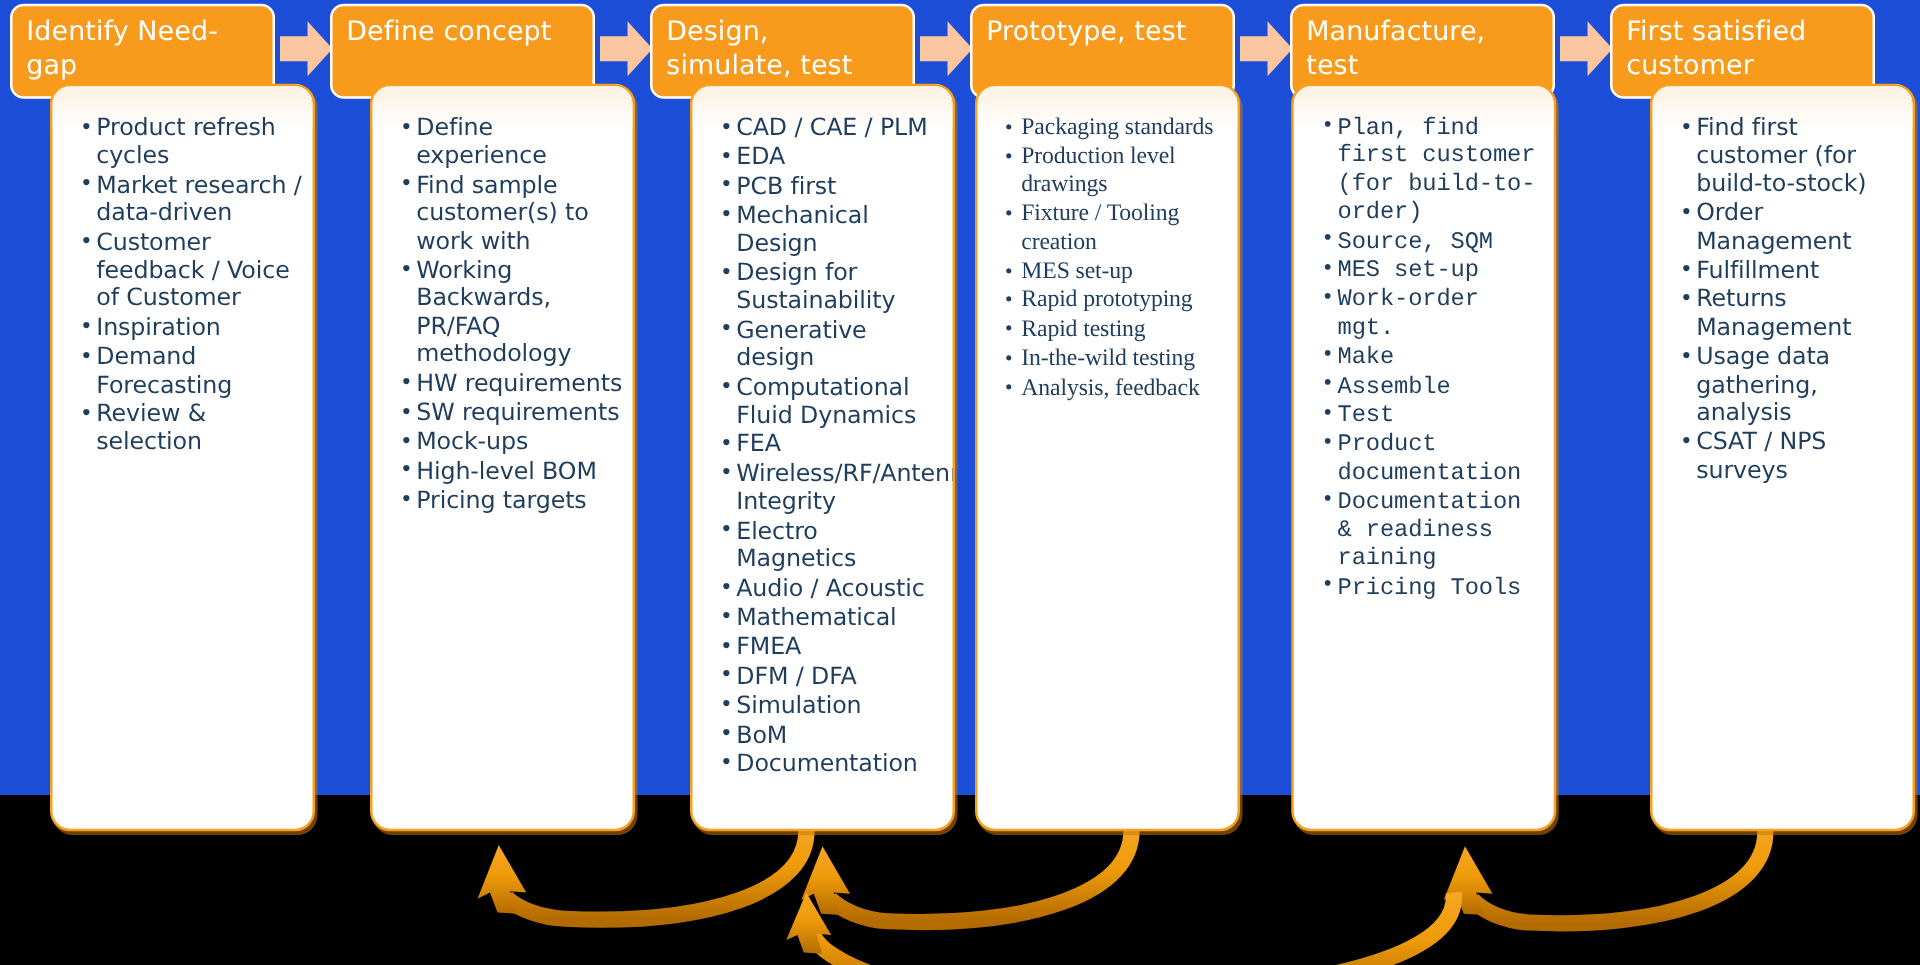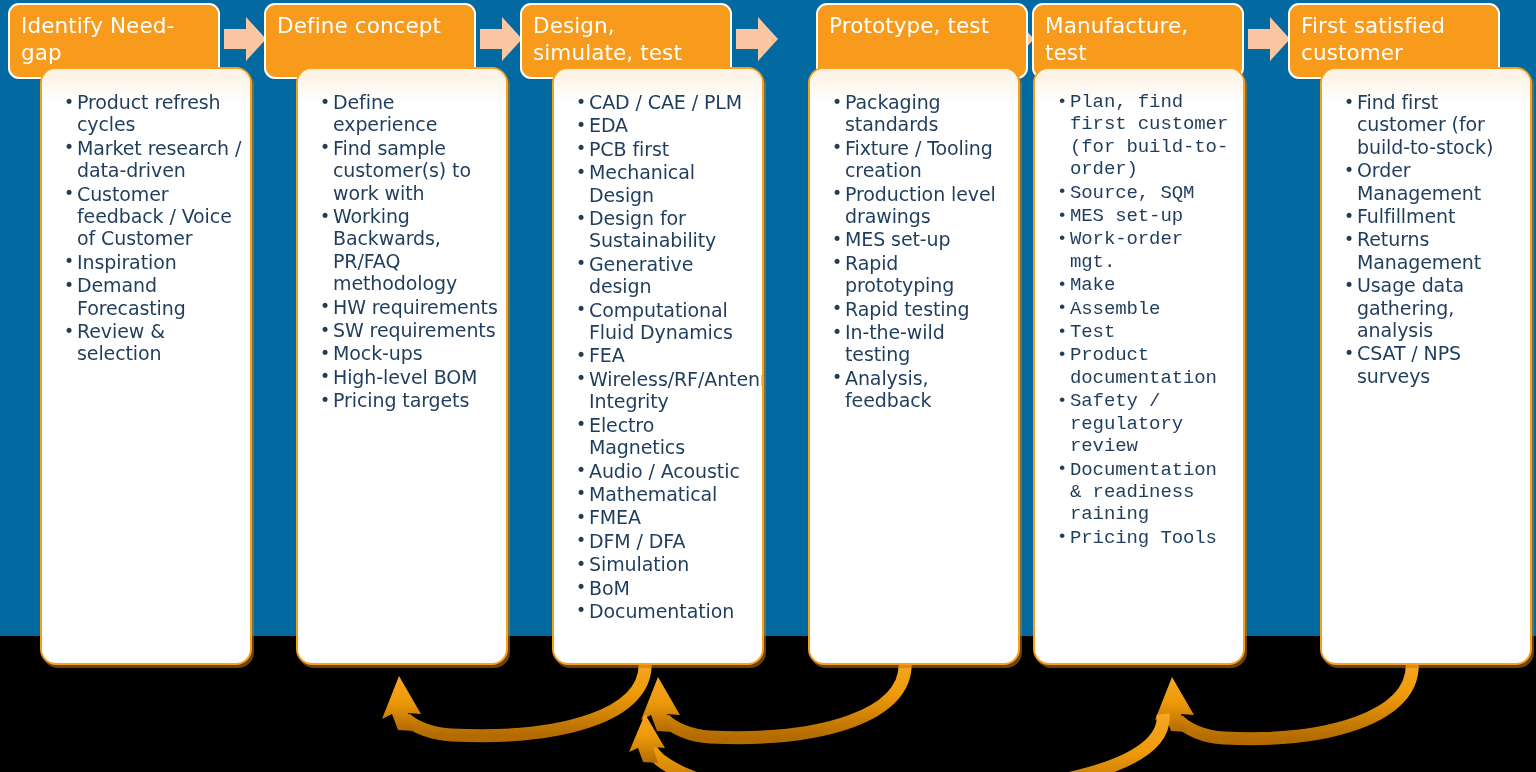--- a/index.html
+++ b/index.html
@@ -9,21 +9,21 @@
     height: 772px;
     background: #000000;
     overflow: hidden;
     font-family: "DejaVu Sans", "Liberation Sans", sans-serif;
   }
 
   #stage {
     position: relative;
     width: 1536px;
     height: 636px;
-    background: #0369a1;
+    background: #1d4ed8;
   }
 
   
   .chevron {
     position: absolute;
     top: 14px;
     width: 46px;
     height: 50px;
     z-index: 5;
   }
@@ -204,34 +204,34 @@
         <li>Audio / Acoustic</li>
         <li>Mathematical</li>
         <li>FMEA</li>
         <li>DFM / DFA</li>
         <li>Simulation</li>
         <li>BoM</li>
         <li>Documentation</li>
       </ul>
   </div>
 
-  <div class="phase-header" style="left:776px;margin-left:40px;">
+  <div class="phase-header" style="left:776px;">
     <span class="htxt">Prototype, test</span>
   </div>
   <div class="chevron" style="left:990px;">
     <svg viewBox="0 0 46 50">
         <path d="M2 15 L24 15 L24 3 L44 25 L24 47 L24 35 L2 35 Z" fill="#FBC6A2"></path>
       </svg>
   </div>
-  <div class="phase-card" style="left:808px;">
+  <div class="phase-card" style="left:780px;font-family:Liberation Serif, serif;">
     <div class="card-tint"></div>
     <ul class="bullets">
         <li>Packaging standards</li>
+        <li>Production level drawings</li>
         <li>Fixture / Tooling creation</li>
-        <li>Production level drawings</li>
         <li>MES set-up</li>
         <li>Rapid prototyping</li>
         <li>Rapid testing</li>
         <li>In-the-wild testing</li>
         <li>Analysis, feedback</li>
       </ul>
   </div>
 
   <div class="phase-header" style="left:1032px;">
     <span class="htxt">Manufacture, test</span>
@@ -245,21 +245,20 @@
     <div class="card-tint"></div>
     <ul class="bullets">
         <li>Plan, find first customer (for build-to-order)</li>
         <li>Source, SQM</li>
         <li>MES set-up</li>
         <li>Work-order mgt.</li>
         <li>Make</li>
         <li>Assemble</li>
         <li>Test</li>
         <li>Product documentation</li>
-        <li>Safety / regulatory review</li>
         <li>Documentation &amp; readiness raining</li>
         <li>Pricing Tools</li>
       </ul>
   </div>
 
   <div class="phase-header" style="left:1288px;">
     <span class="htxt">First satisfied customer</span>
   </div>
   <div class="phase-card" style="left:1320px;">
     <div class="card-tint"></div>

